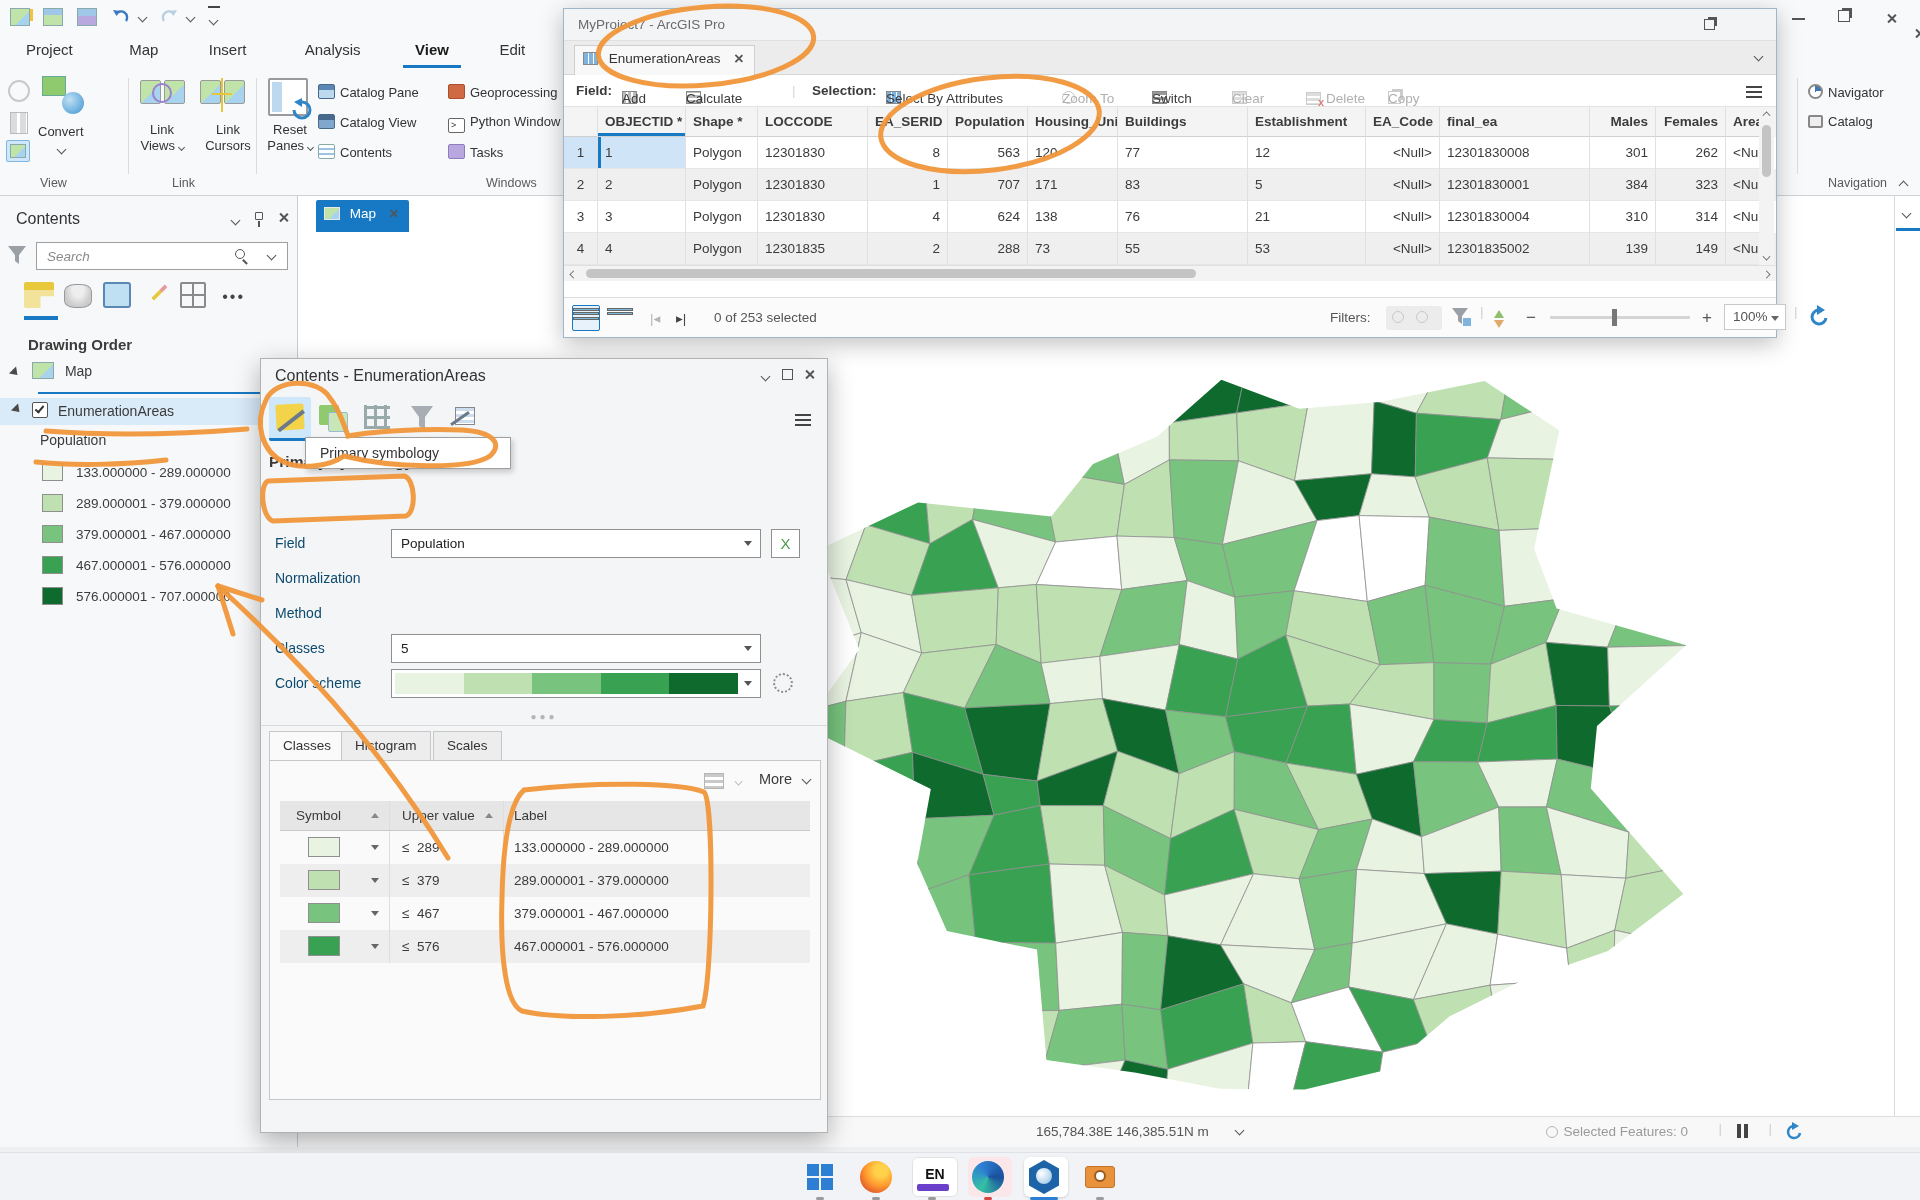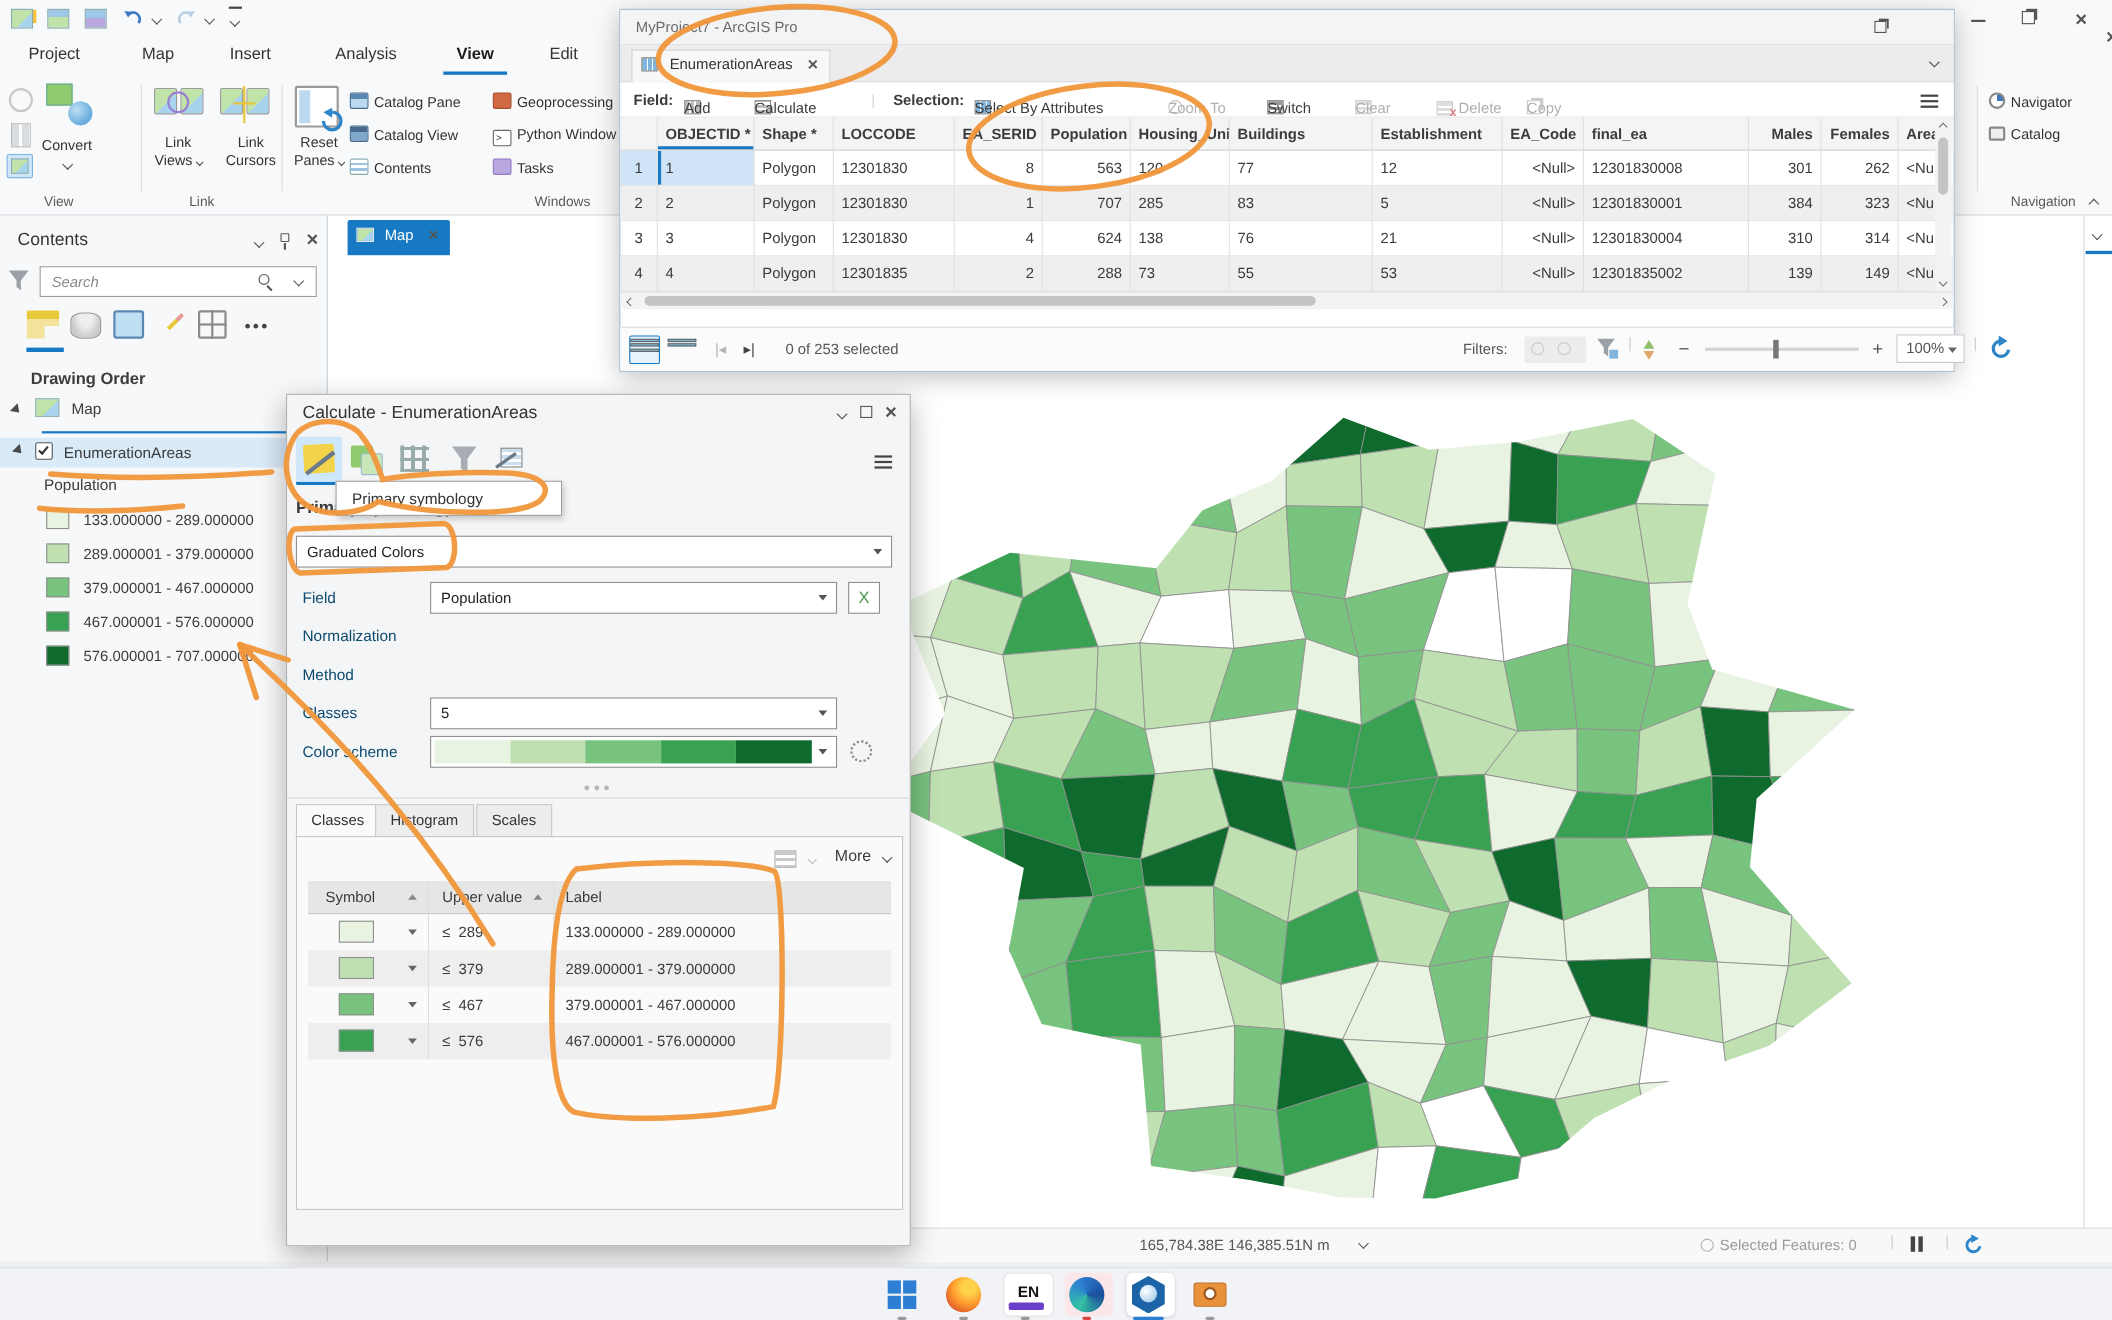--- a/index.html
+++ b/index.html
@@ -590,21 +590,21 @@
         <span class="at-cell al-r " style="width:70px">262</span>
         <span class="at-cell al-r " style="width:45px">&lt;Null&gt;</span>
       </div>
       <div class="at-row odd">
         <span class="at-cell al-c " style="width:34px">2</span>
         <span class="at-cell  " style="width:88px">2</span>
         <span class="at-cell  " style="width:72px">Polygon</span>
         <span class="at-cell  " style="width:110px">12301830</span>
         <span class="at-cell al-r " style="width:80px">1</span>
         <span class="at-cell al-r " style="width:80px">707</span>
-        <span class="at-cell  " style="width:90px">285</span>
+        <span class="at-cell  " style="width:90px">171</span>
         <span class="at-cell  " style="width:130px">83</span>
         <span class="at-cell  " style="width:118px">5</span>
         <span class="at-cell al-r " style="width:74px">&lt;Null&gt;</span>
         <span class="at-cell  " style="width:150px">12301830001</span>
         <span class="at-cell al-r " style="width:66px">384</span>
         <span class="at-cell al-r " style="width:70px">323</span>
         <span class="at-cell al-r " style="width:45px">&lt;Null&gt;</span>
       </div>
       <div class="at-row ">
         <span class="at-cell al-c " style="width:34px">3</span>
@@ -676,21 +676,21 @@
     <span style="position:absolute;left:1160px;top:6px;width:62px;height:26px;background:#fff;border:1px solid #c9c9c9;padding:4px 0 0 8px;"><span>100%</span><i class="tri-down" style="position:absolute;right:6px;top:11px"></i></span>
     <span style="position:absolute;left:1230px;top:6px;color:#d0d0d0">|</span>
     <svg style="position:absolute;left:1244px;top:7px;" width="22" height="24">
         <path d="M18 13 A7 7 0 1 1 11 5" stroke="#2e86c8" stroke-width="3" fill="none"></path>
         <path d="M9 0 L17 5 L9 10 Z" fill="#2e86c8"></path>
       </svg>
   </div>
 </div>
 
 <div id="sym" class="abs">
-  <div style="position:absolute;left:14px;top:8px;font-size:16px;color:#333;">Calculate - EnumerationAreas</div>
+  <div style="position:absolute;left:14px;top:8px;font-size:16px;color:#333;">Contents - EnumerationAreas</div>
   <span class="chev" style="position:absolute;right:58px;top:14px;"></span>
   <span style="position:absolute;right:34px;top:10px;width:11px;height:11px;border:1.6px solid #555;"></span>
   <span class="xmark" style="position:absolute;right:12px;top:10px;"></span>
 
   <div class="sym-ico sel" style="left:8px;">
     <span style="position:absolute;left:7px;top:7px;width:28px;height:26px;background:#f2d349;border-radius:2px;transform:rotate(-3deg);"></span>
     <span style="position:absolute;left:6px;top:22px;width:32px;height:3.5px;background:#6b7a8a;transform:rotate(-38deg);"></span>
   </div>
   <div class="sym-ico" style="left:52px;">
     <span style="position:absolute;left:6px;top:8px;width:20px;height:20px;background:#8fca6f;border-radius:2px;"></span>
@@ -709,21 +709,20 @@
     <span style="position:absolute;left:4px;top:20px;width:22px;height:3px;background:#6b7a8a;transform:rotate(-35deg);"></span>
   </div>
   <span class="hamb" style="position:absolute;right:16px;top:52px">
       <i></i>
       <i></i>
       <i></i>
     </span>
   <div style="position:absolute;left:8px;top:94px;font-size:15.5px;font-weight:bold;color:#3a3a3a;">Primary symbology</div>
 
   <div style="position:absolute;left:44px;top:78px;width:206px;height:32px;background:#fff;border:1px solid #9f9f9f;box-shadow:2px 3px 6px rgba(0,0,0,.2);font-size:14px;color:#333;padding:7px 0 0 14px;z-index:5;">Primary symbology</div>
-  <div class="frm-ctrl" style="left:8px;top:128px;width:542px;"><span>Graduated Colors</span><span class="tri-down"></span></div>
   <div class="frm-label" style="top:176px;">Field</div>
   <div class="frm-ctrl" style="top:170px;"><span>Population</span><span class="tri-down"></span></div>
   <div style="position:absolute;left:510px;top:170px;width:29px;height:29px;background:#fff;border:1px solid #8f8f8f;color:#4a9a4a;font-size:15px;text-align:center;line-height:27px;">X</div>
   <div class="frm-label" style="top:211px;">Normalization</div>
   <div class="frm-label" style="top:246px;">Method</div>
   <div class="frm-label" style="top:281px;">Classes</div>
   <div class="frm-ctrl" style="top:275px;"><span>5</span><span class="tri-down"></span></div>
   <div class="frm-label" style="top:316px;">Color scheme</div>
   <div class="frm-ctrl" style="top:310px;padding:0;">
     <span id="scheme-swatch" style="position:absolute;left:3px;top:3px;right:22px;bottom:3px;display:flex;">

